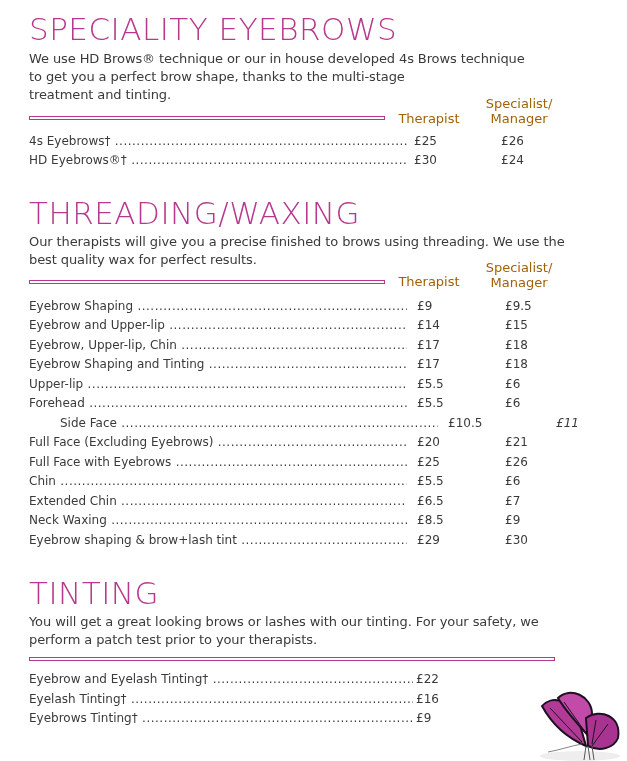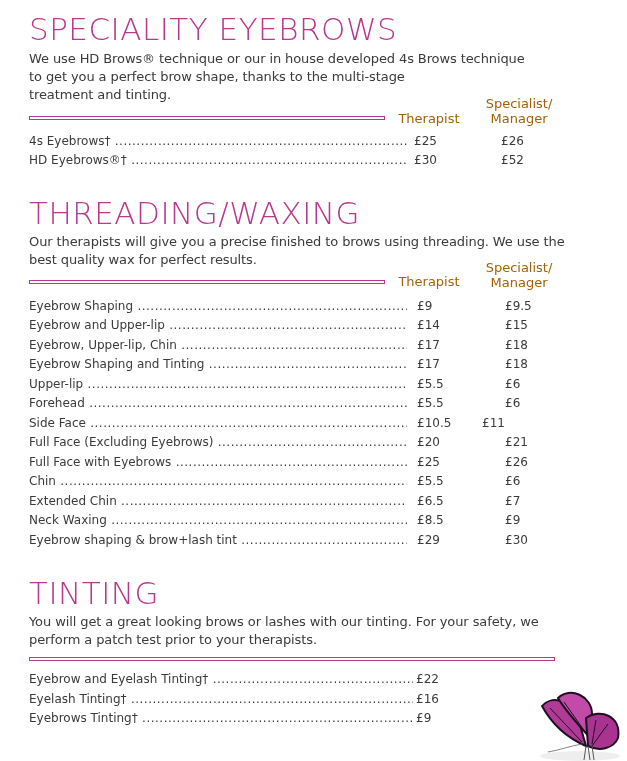--- a/index.html
+++ b/index.html
@@ -35,21 +35,21 @@
 </div>
 
 <div class="row" style="top:132px; width:520px;">
   <span class="name" style="width:378px;">4s Eyebrows†</span>
   <span class="p1" style="left:385px;">£25</span>
   <span class="p2" style="left:472px;">£26</span>
 </div>
 <div class="row" style="top:151px; width:520px;">
   <span class="name" style="width:378px;">HD Eyebrows®†</span>
   <span class="p1" style="left:385px;">£30</span>
-  <span class="p2" style="left:472px;">£52</span>
+  <span class="p2" style="left:472px;">£24</span>
 </div>
 
 <div class="heading" style="top:198px;">THREADING/WAXING</div>
 <div class="intro" style="top:233px;">
   <div>Our therapists will give you a precise finished to brows using threading. We use the</div>
   <div>best quality wax for perfect results.</div>
 </div>
 <div class="rule" style="top:280px; width:354px;"></div>
 <div class="colhead" style="left:397px; top:274px; width:64px;">Therapist</div>
 <div class="colhead" style="left:482px; top:260px; width:74px;">
@@ -81,24 +81,24 @@
     <div class="row" style="top: 375px; width: 520px;">
       <span class="name" style="width: 378px;">Upper-lip</span>
       <span class="p1" style="left: 388px;">£5.5</span>
       <span class="p2" style="left: 476px;">£6</span>
     </div>
     <div class="row" style="top: 394px; width: 520px;">
       <span class="name" style="width: 378px;">Forehead</span>
       <span class="p1" style="left: 388px;">£5.5</span>
       <span class="p2" style="left: 476px;">£6</span>
     </div>
-    <div class="row" style="top: 414px; width: 520px;">
+    <div class="row" style="top: 414px; width: 520px; margin-left: 31px;">
       <span class="name" style="width: 378px;">Side Face</span>
       <span class="p1" style="left: 388px;">£10.5</span>
-      <span class="p2" style="left: 453px;">£11</span>
+      <span class="p2" style="left: 496px; font-style: italic;">£11</span>
     </div>
     <div class="row" style="top: 433px; width: 520px;">
       <span class="name" style="width: 378px;">Full Face (Excluding Eyebrows)</span>
       <span class="p1" style="left: 388px;">£20</span>
       <span class="p2" style="left: 476px;">£21</span>
     </div>
     <div class="row" style="top: 453px; width: 520px;">
       <span class="name" style="width: 378px;">Full Face with Eyebrows</span>
       <span class="p1" style="left: 388px;">£25</span>
       <span class="p2" style="left: 476px;">£26</span>

